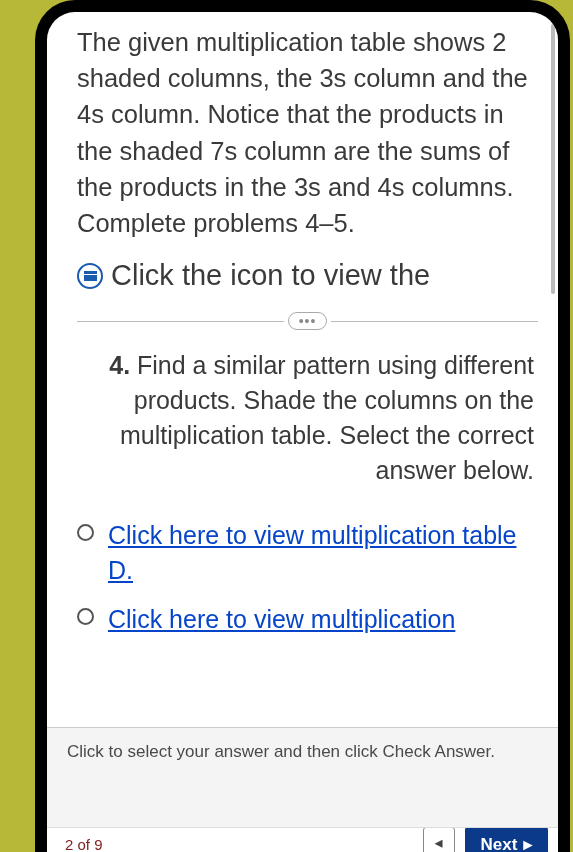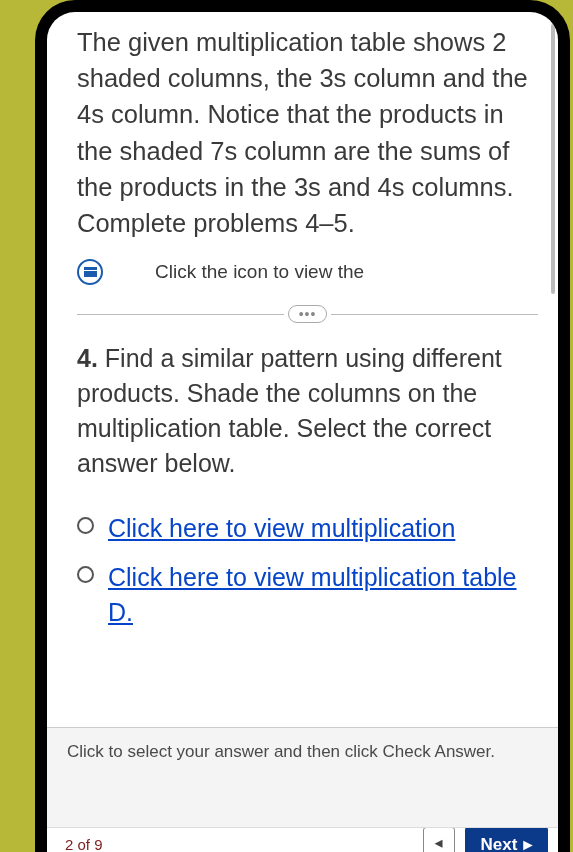--- a/index.html
+++ b/index.html
@@ -62,23 +62,22 @@
     .table-icon-inner::before {
       content: "";
       position: absolute;
       top: 3px;
       left: 0;
       right: 0;
       height: 1px;
       background: #fff;
     }
     .icon-text {
-      font-size: 19px;
+      font-size: 29px;
       color: #3a3a3a;
-      margin-left: 44px;
     }
     .divider-wrap {
       display: flex;
       align-items: center;
       margin-top: 20px;
       margin-bottom: 18px;
     }
     .divider-line {
       flex: 1;
       height: 1px;
@@ -95,20 +94,21 @@
       cursor: pointer;
       line-height: 1;
     }
     .question-block {
       padding: 0 24px 0 30px;
     }
     .q-text {
       font-size: 25px;
       line-height: 1.4;
       color: #3a3a3a;
+      text-align: right;
     }
     .q-num {
       font-weight: bold;
     }
     .options {
       margin-top: 30px;
     }
     .option-row {
       display: flex;
       align-items: flex-start;
@@ -227,25 +227,25 @@
     </div>
 
     <div class="question-block">
       <p class="q-text">
         <span class="q-num">4.</span><span> Find a similar pattern using different products. Shade the columns on the multiplication table. Select the correct answer below.</span>
       </p>
 
       <div class="options">
         <div class="option-row">
           <span class="radio"></span>
-          <span class="option-link">Click here to view multiplication</span>
+          <span class="option-link">Click here to view multiplication table D.</span>
         </div>
         <div class="option-row">
           <span class="radio"></span>
-          <span class="option-link">Click here to view multiplication table D.</span>
+          <span class="option-link">Click here to view multiplication</span>
         </div>
       </div>
     </div>
 
     <div class="footer">
       <p class="footer-text">Click to select your answer and then click Check Answer.</p>
       <div class="footer-bottom">
         <span class="progress-text">2 of 9</span>
         <div class="right-controls">
           <span class="small-btn">◂</span>

